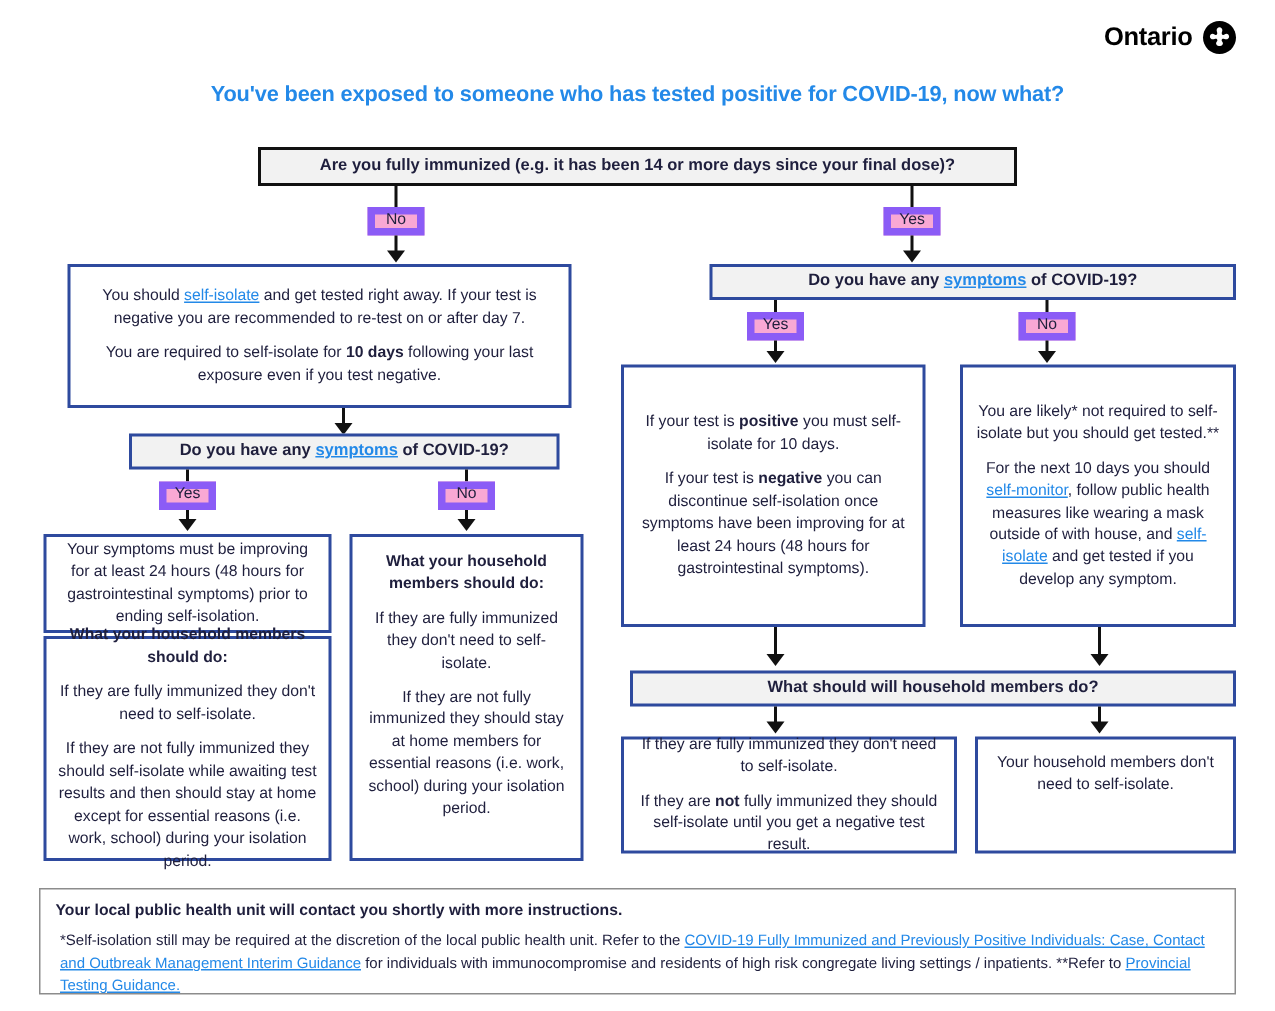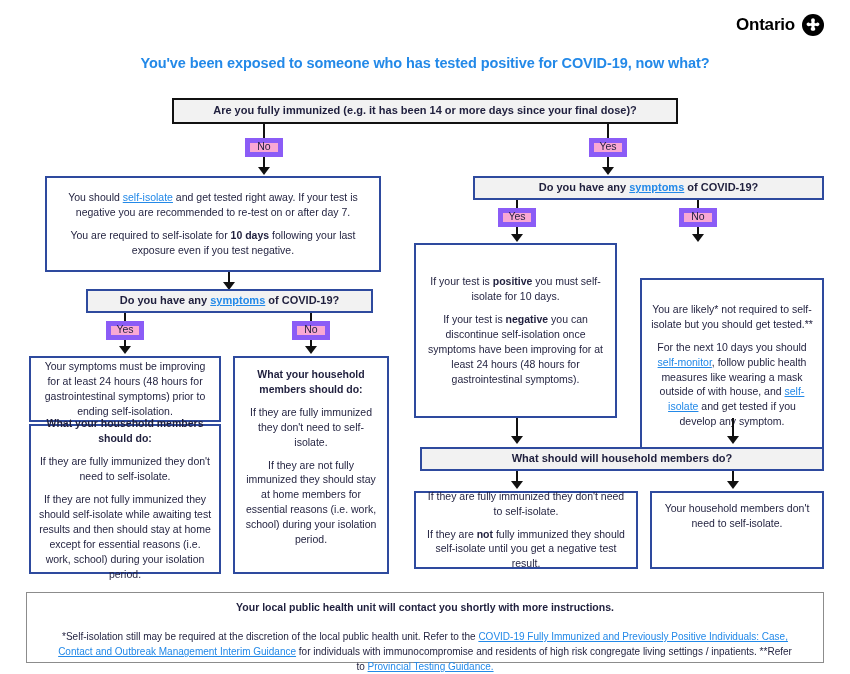--- a/index.html
+++ b/index.html
@@ -96,28 +96,27 @@
   b{font-weight:bold;}
 
   
   .footer{
     position:absolute;
     left:26px; top:592px; width:798px; height:71px;
     box-sizing:border-box;
     border:1.5px solid #8c8c8c;
     background:#ffffff;
     padding:6px 10px 4px 10px;
-    text-align:center;
   }
   .footer-lead{
     font-size:10.5px;font-weight:bold;color:#1f1f3d;
     margin:2px 0 7px 0;
   }
   .footer-note{
-    font-size:10px;line-height:1.5;color:#1f1f3d;margin:16px;
+    font-size:10px;line-height:1.5;color:#1f1f3d;margin:3px;
   }
 </style>
 </head>
 <body>
 
 <div class="header">
   <span class="brand-text">Ontario</span>
   <span class="trillium">
     <svg width="18" height="18" viewBox="0 0 18 18">
       <path d="M9 2.2c1.1 0 1.9.9 1.9 2 0 .8-.4 1.3-.4 2.1 0 .6.5 1 1 1 .9 0 1.3-.8 2.1-.8 1 0 1.8.8 1.8 1.8 0 1.1-.9 1.9-2 1.9-.8 0-1.4-.4-2-.4-.6 0-1 .4-1 1 0 .8.9 1.2.9 2.1 0 1-.9 1.8-1.9 1.8h-.8c-1 0-1.9-.8-1.9-1.8 0-.9.9-1.3.9-2.1 0-.6-.4-1-1-1-.6 0-1.2.4-2 .4-1.1 0-2-.8-2-1.9 0-1 .8-1.8 1.8-1.8.8 0 1.2.8 2.1.8.5 0 1-.4 1-1 0-.8-.4-1.3-.4-2.1 0-1.1.8-2 1.9-2z" fill="#ffffff"></path>
@@ -211,21 +210,21 @@
 
 <div class="box" style="left:414px; top:243px; width:203px; height:175px;">
   <p>
     <span>If your test is </span><b>positive</b><span> you must self-isolate for 10 days.</span>
   </p>
   <p>
     <span>If your test is </span><b>negative</b><span> you can discontinue self-isolation once symptoms have been improving for at least 24 hours (48 hours for gastrointestinal symptoms).</span>
   </p>
 </div>
 
-<div class="box" style="left:640px; top:243px; width:184px; height:175px;margin-top:35px;">
+<div class="box" style="left:640px; top:243px; width:184px; height:175px;">
   <p>You are likely* not required to self-isolate but you should get tested.**</p>
   <p>
     <span>For the next 10 days you should </span><a class="lnk">self-monitor</a><span>, follow public health measures like wearing a mask outside of with house, and </span><a class="lnk">self-isolate</a><span> and get tested if you develop any symptom.</span>
   </p>
 </div>
 
 <div class="vline" style="left:516px; top:418px; height:20px;"></div>
 <div class="arrow" style="left:511px; top:436px;"></div>
 <div class="vline" style="left:732px; top:418px; height:20px;"></div>
 <div class="arrow" style="left:727px; top:436px;"></div>

